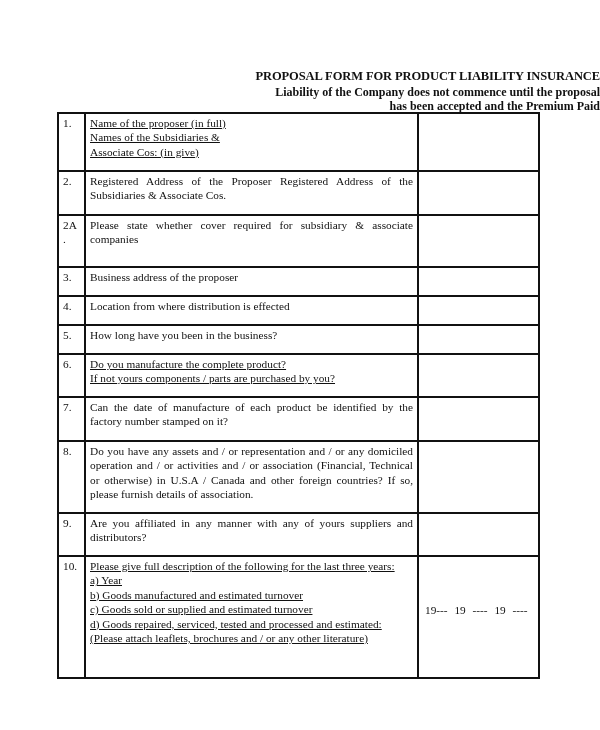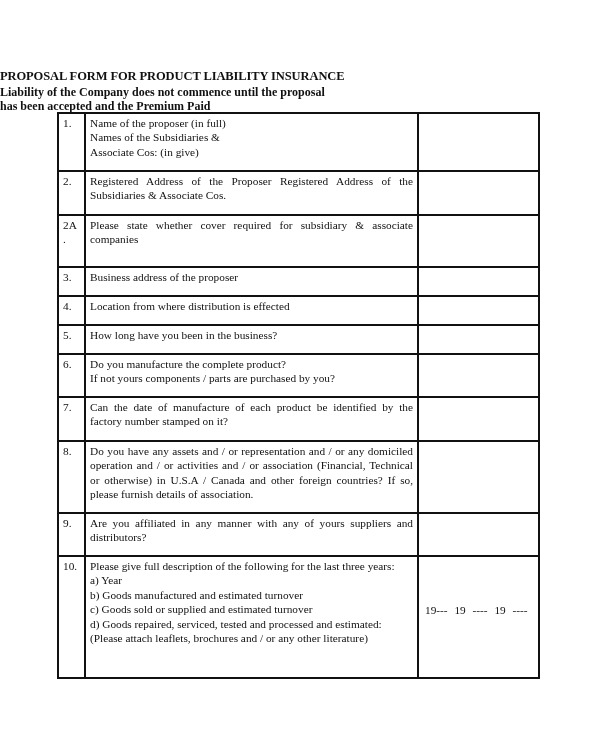--- a/index.html
+++ b/index.html
@@ -1,29 +1,29 @@
 <!DOCTYPE html>
 <html><head>
 <meta charset="utf-8">
 <style>
   html, body { margin:0; padding:0; background:#ffffff; }
   body { width:600px; height:730px; position:relative; overflow:hidden;
          font-family:"Liberation Serif", "DejaVu Serif", serif; color:#111; }
-  .title { position:absolute; left:0; width:600px; text-align:left; font-weight:bold; }
+  .title { position:absolute; left:0; width:600px; text-align:right; font-weight:bold; }
   .t1 { top:69px; font-size:12.5px; letter-spacing:-0.1px; }
   .t2 { top:85px; font-size:12px; }
   .t3 { top:99px; font-size:12px; }
   table.form { position:absolute; left:57px; top:112px; width:481px; border-collapse:collapse;
                table-layout:fixed; }
   table.form td { border:2px solid #111; vertical-align:top; font-size:11.3px; line-height:14.4px; padding:2px 4px 0 4px; }
   td.num { width:19px; padding-left:4px; }
   td.q { width:323px; text-align:justify; }
   td.ans { width:108px; }
   .num { white-space:pre-line; }
-  .line { display:block; }
+  .line { display:block;text-decoration:underline; }
   .just { display:block; text-align:justify; text-align-last:left; }
   .years { display:block; margin-top:44px; padding-left:2px; font-size:11.3px; word-spacing:4px; }
 </style>
 </head>
 <body>
 
 <div class="title t1">PROPOSAL FORM FOR PRODUCT LIABILITY INSURANCE</div>
 <div class="title t2">Liability of the Company does not commence until the proposal</div>
 <div class="title t3">has been accepted and the Premium Paid</div>
 

